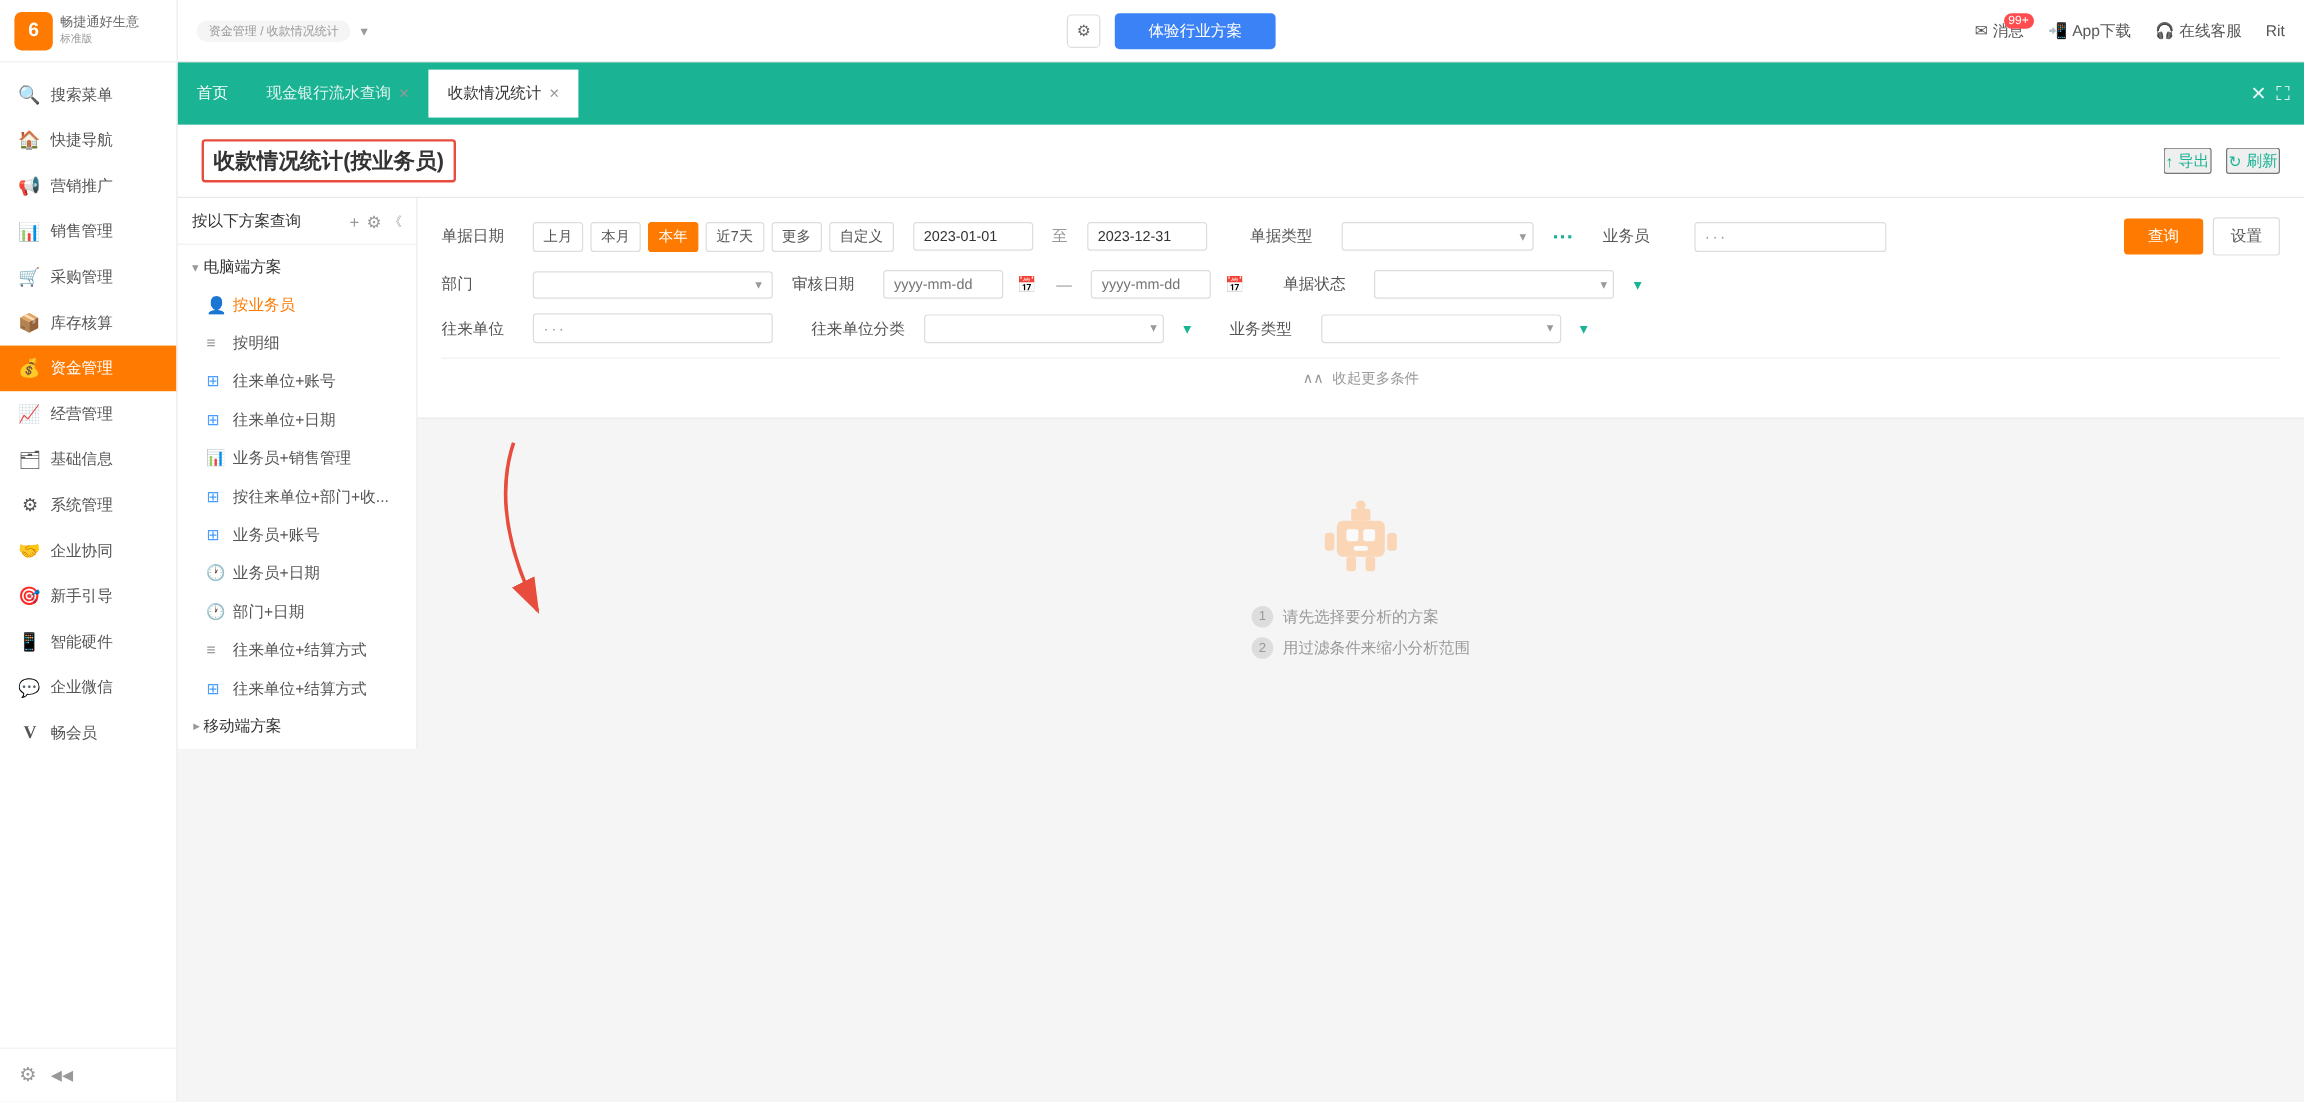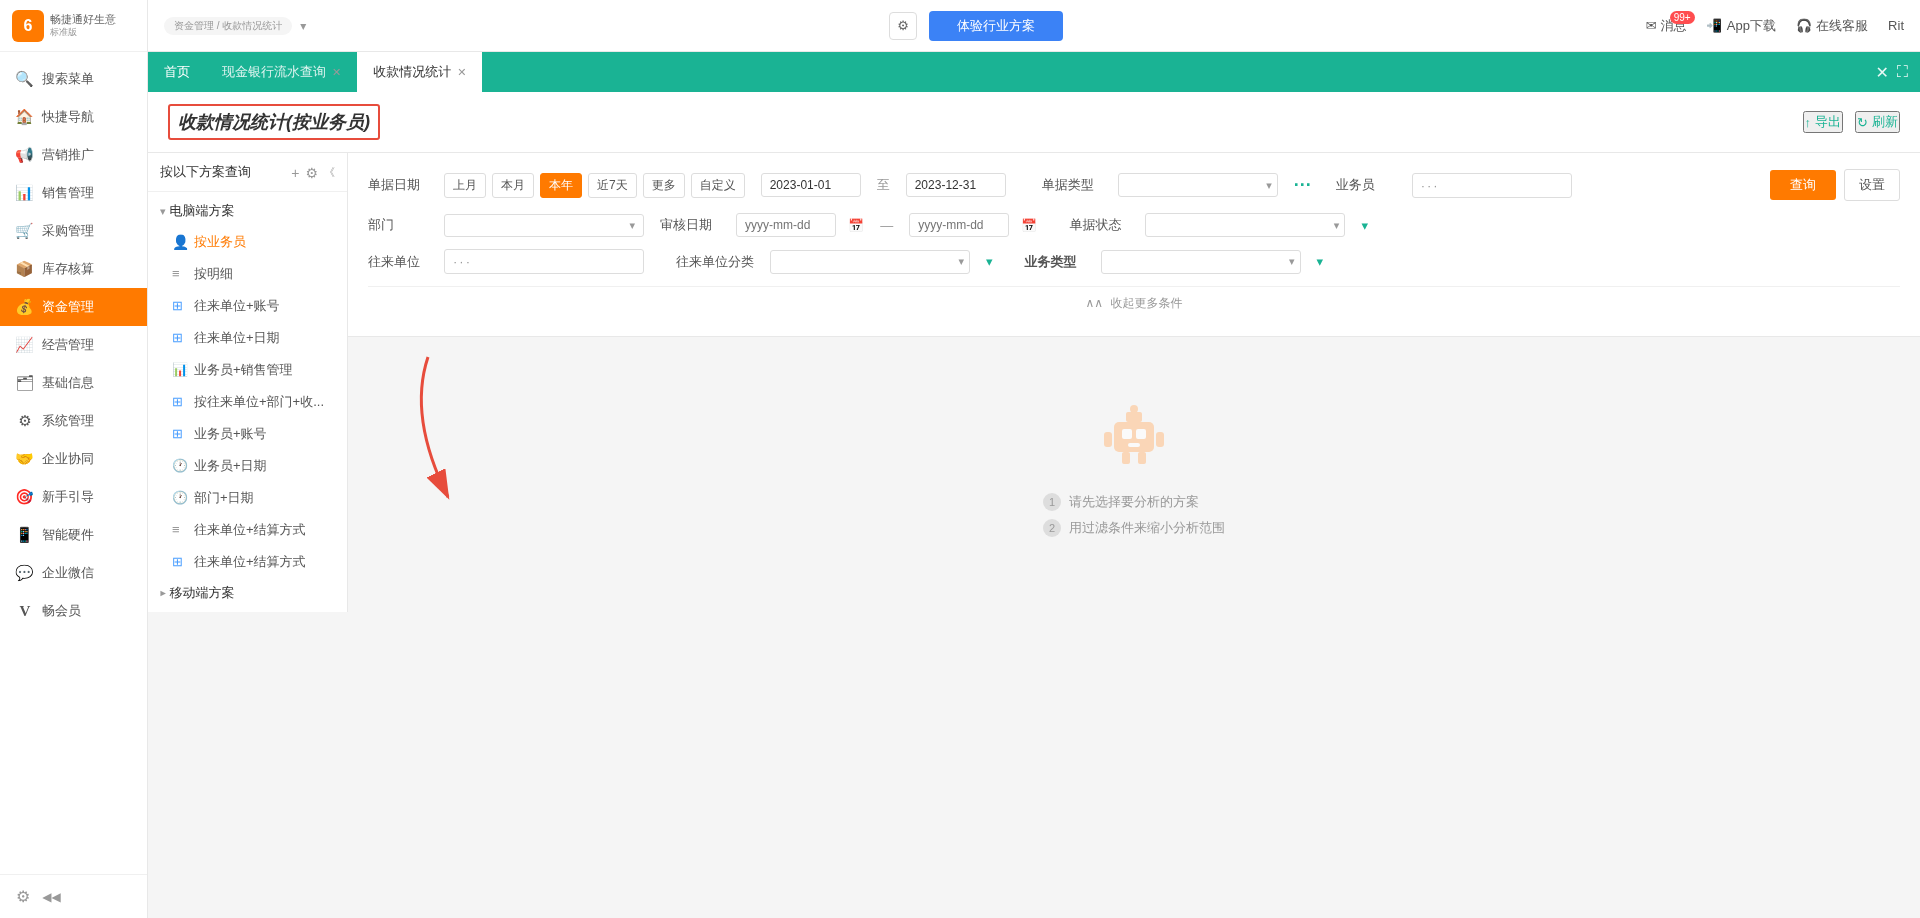--- a/index.html
+++ b/index.html
@@ -27,35 +27,35 @@
     .top-header-left { display: flex; align-items: center; gap: 8px; }
     .breadcrumb-path { font-size: 10px; color: #999; background: #f5f5f5; padding: 2px 10px; border-radius: 12px; }
     .gear-btn { width: 28px; height: 28px; border: 1px solid #ddd; border-radius: 4px; display: flex; align-items: center; justify-content: center; cursor: pointer; color: #666; }
     .trial-btn { background: #3b82f6; color: #fff; border: none; padding: 6px 28px; border-radius: 4px; cursor: pointer; font-size: 13px; }
     .header-right { display: flex; align-items: center; gap: 20px; font-size: 13px; color: #555; }
     .msg-badge { position: relative; display: flex; align-items: center; gap: 4px; cursor: pointer; }
     .badge-dot { background: #ff4d4f; color: #fff; font-size: 10px; border-radius: 8px; padding: 1px 4px; position: absolute; top: -6px; right: -8px; }
     .header-right-item { display: flex; align-items: center; gap: 4px; cursor: pointer; color: #555; }
 
     
-    .tab-bar { background: #1ab394; display: flex; align-items: center; height: 40px; padding: 0 0 0 0; }
+    .tab-bar { background: #1ab394; display: flex; align-items: center; height: 52px; padding: 0 0 0 0; }
     .tab-item { height: 40px; display: flex; align-items: center; padding: 0 16px; cursor: pointer; font-size: 13px; color: rgba(255,255,255,0.85); position: relative; }
     .tab-item.home { color: #fff; font-weight: 500; }
     .tab-item.active { background: #fff; color: #333; font-weight: 500; }
     .tab-item .tab-close { margin-left: 6px; font-size: 11px; color: #999; cursor: pointer; }
     .tab-spacer { flex: 1; }
     .tab-actions { display: flex; align-items: center; padding: 0 12px; gap: 8px; }
     .tab-action-btn { color: rgba(255,255,255,0.9); cursor: pointer; font-size: 16px; }
 
     
     .page-content { flex: 1; overflow-y: auto; background: #f5f5f5; }
 
     
     .page-header { background: #fff; padding: 12px 20px; display: flex; align-items: center; justify-content: space-between; border-bottom: 1px solid #e8e8e8; }
-    .page-title { font-size: 18px; font-weight: 600; color: #333; border: 2px solid #e74c3c; padding: 4px 8px; border-radius: 2px; font-style: italic; }
+    .page-title { font-size: 18px; font-weight: 600; color: #333; border: 2px solid #e74c3c; padding: 4px 8px; border-radius: 2px; }
     .page-header-actions { display: flex; gap: 12px; align-items: center; }
     .export-btn { color: #1ab394; cursor: pointer; font-size: 13px; display: flex; align-items: center; gap: 4px; }
     .refresh-btn { color: #1ab394; cursor: pointer; font-size: 13px; display: flex; align-items: center; gap: 4px; }
 
     
     .filter-panel { background: #fff; padding: 16px 20px; border-bottom: 1px solid #e8e8e8; }
     .filter-row { display: flex; align-items: center; gap: 16px; margin-bottom: 12px; flex-wrap: wrap; }
     .filter-label { font-size: 13px; color: #555; white-space: nowrap; min-width: 60px; }
     .filter-date-group { display: flex; align-items: flex-end; gap: 6px; }
     .date-quick-btn { padding: 3px 8px; border: 1px solid #ddd; border-radius: 3px; font-size: 12px; cursor: pointer; color: #555; background: #fff; }
@@ -396,21 +396,21 @@
             </div>
 
             <span class="filter-label" style="margin-left:16px;">往来单位分类</span>
             <div class="filter-select-wrap">
               <select class="filter-select" style="min-width:200px;">
                 <option></option>
               </select>
             </div>
             <span style="color:#1ab394;cursor:pointer;">▾</span>
 
-            <span class="filter-label" style="margin-left:16px;font-weight:bold;">业务类型</span>
+            <span class="filter-label" style="margin-left:16px;">业务类型</span>
             <div class="filter-select-wrap">
               <select class="filter-select" style="min-width:200px;">
                 <option></option>
               </select>
             </div>
             <span style="color:#1ab394;cursor:pointer;">▾</span>
           </div>
 
           <div class="collapse-bar">
             <span style="margin-right:4px;">∧∧</span>

